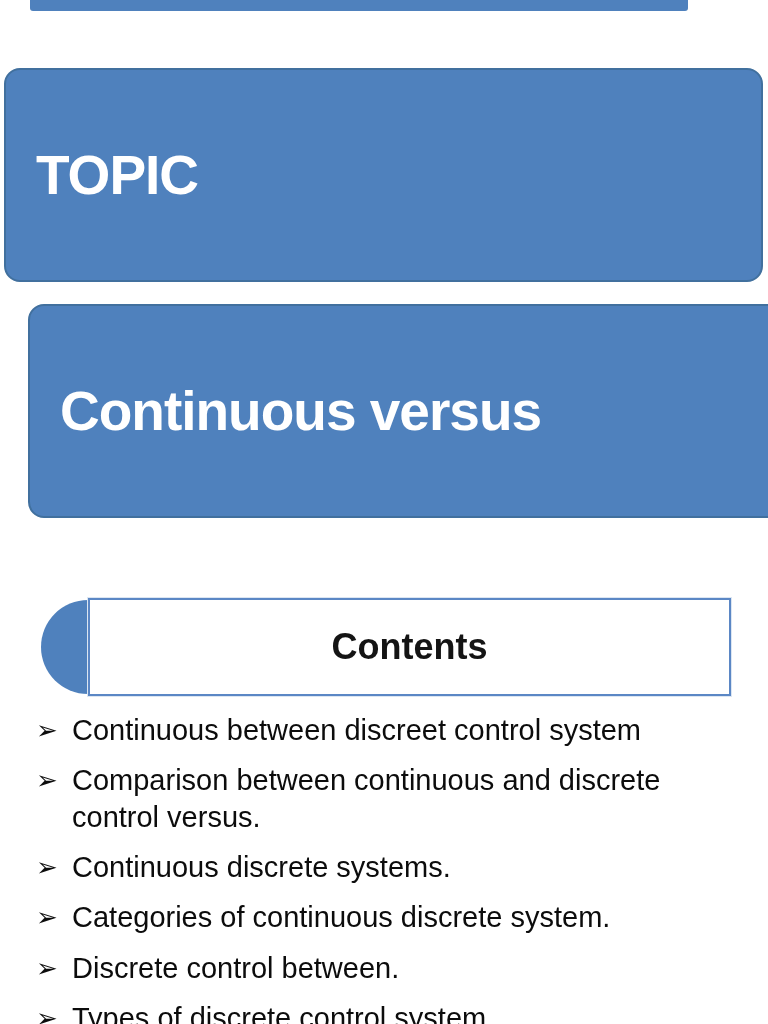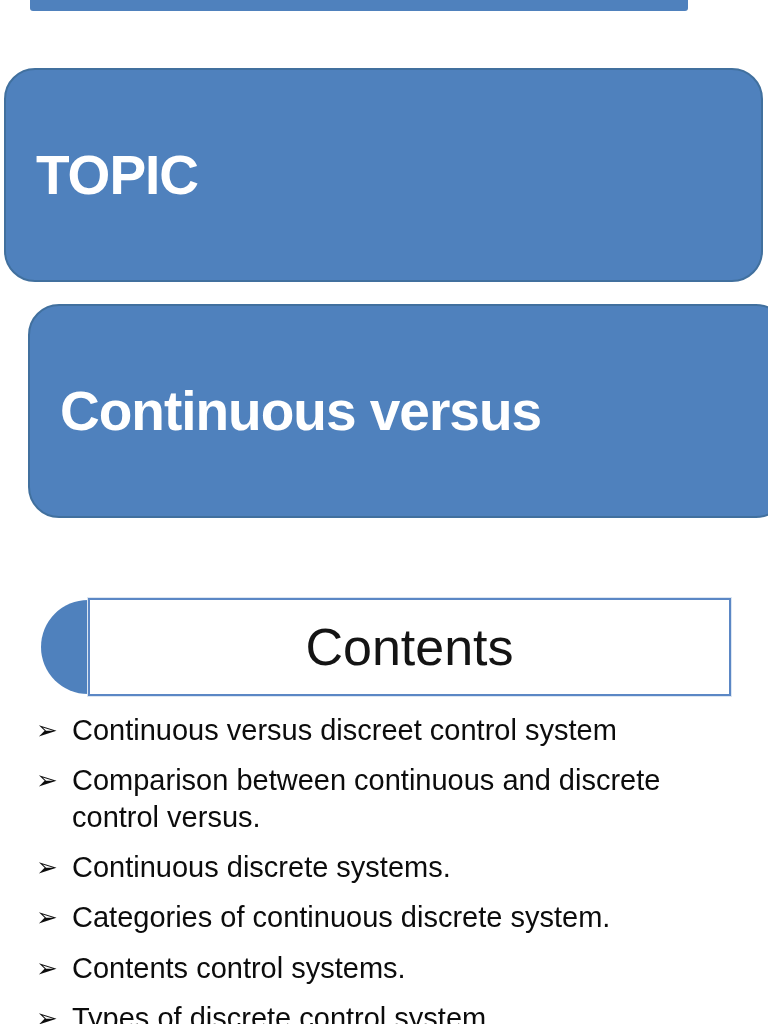--- a/index.html
+++ b/index.html
@@ -22,21 +22,21 @@
     border-radius: 0 0 3px 3px;
   }
 
   .big-box {
     position: absolute;
     left: 4px;
     width: 759px;
     height: 214px;
     background: var(--accent);
     border: 2px solid var(--accent-border);
-    border-radius: 31px;
+    border-radius: 16px;
     display: flex;
     flex-direction: column;
     justify-content: center;
     padding-left: 30px;
     padding-right: 12px;
   }
   .topic-box  { top: 68px; }
   .title-box  { top: 304px; margin-left: 24px; }
 
   .big-box .box-text {
@@ -62,23 +62,23 @@
     width: 643px; height: 98px;
     background: #ffffff;
     border: 2px solid var(--accent-light);
     box-shadow: 0 0 0 1px #dce6f2;
     display: flex;
     align-items: center;
     justify-content: center;
     z-index: 1;
   }
   .contents-title {
-    font-size: 52px;
+    font-size: 36px;
     color: #141414;
-    font-weight: normal;
+    font-weight: bold;
   }
 
   .bullet-list {
     position: absolute;
     left: 36px; top: 712px;
     width: 702px;
     list-style: none;
   }
   .bullet-item {
     display: flex;
@@ -113,37 +113,37 @@
   </div>
 
   <div class="contents-circle"></div>
   <div class="contents-box">
     <div class="contents-title">Contents</div>
   </div>
 
   <ul class="bullet-list">
     <li class="bullet-item">
       <span class="bullet-glyph">➢</span>
-      <span class="bullet-text">Continuous versus discreet control system</span>
+      <span class="bullet-text">Continuous between discreet control system</span>
     </li>
     <li class="bullet-item">
       <span class="bullet-glyph">➢</span>
       <span class="bullet-text">Comparison between continuous and discrete control versus.</span>
     </li>
     <li class="bullet-item">
       <span class="bullet-glyph">➢</span>
       <span class="bullet-text">Continuous discrete systems.</span>
     </li>
     <li class="bullet-item">
       <span class="bullet-glyph">➢</span>
       <span class="bullet-text">Categories of continuous discrete system.</span>
     </li>
     <li class="bullet-item">
       <span class="bullet-glyph">➢</span>
-      <span class="bullet-text">Contents control systems.</span>
+      <span class="bullet-text">Discrete control between.</span>
     </li>
     <li class="bullet-item">
       <span class="bullet-glyph">➢</span>
       <span class="bullet-text">Types of discrete control system</span>
     </li>
   </ul>
 
 </div>
 
 </body></html>

